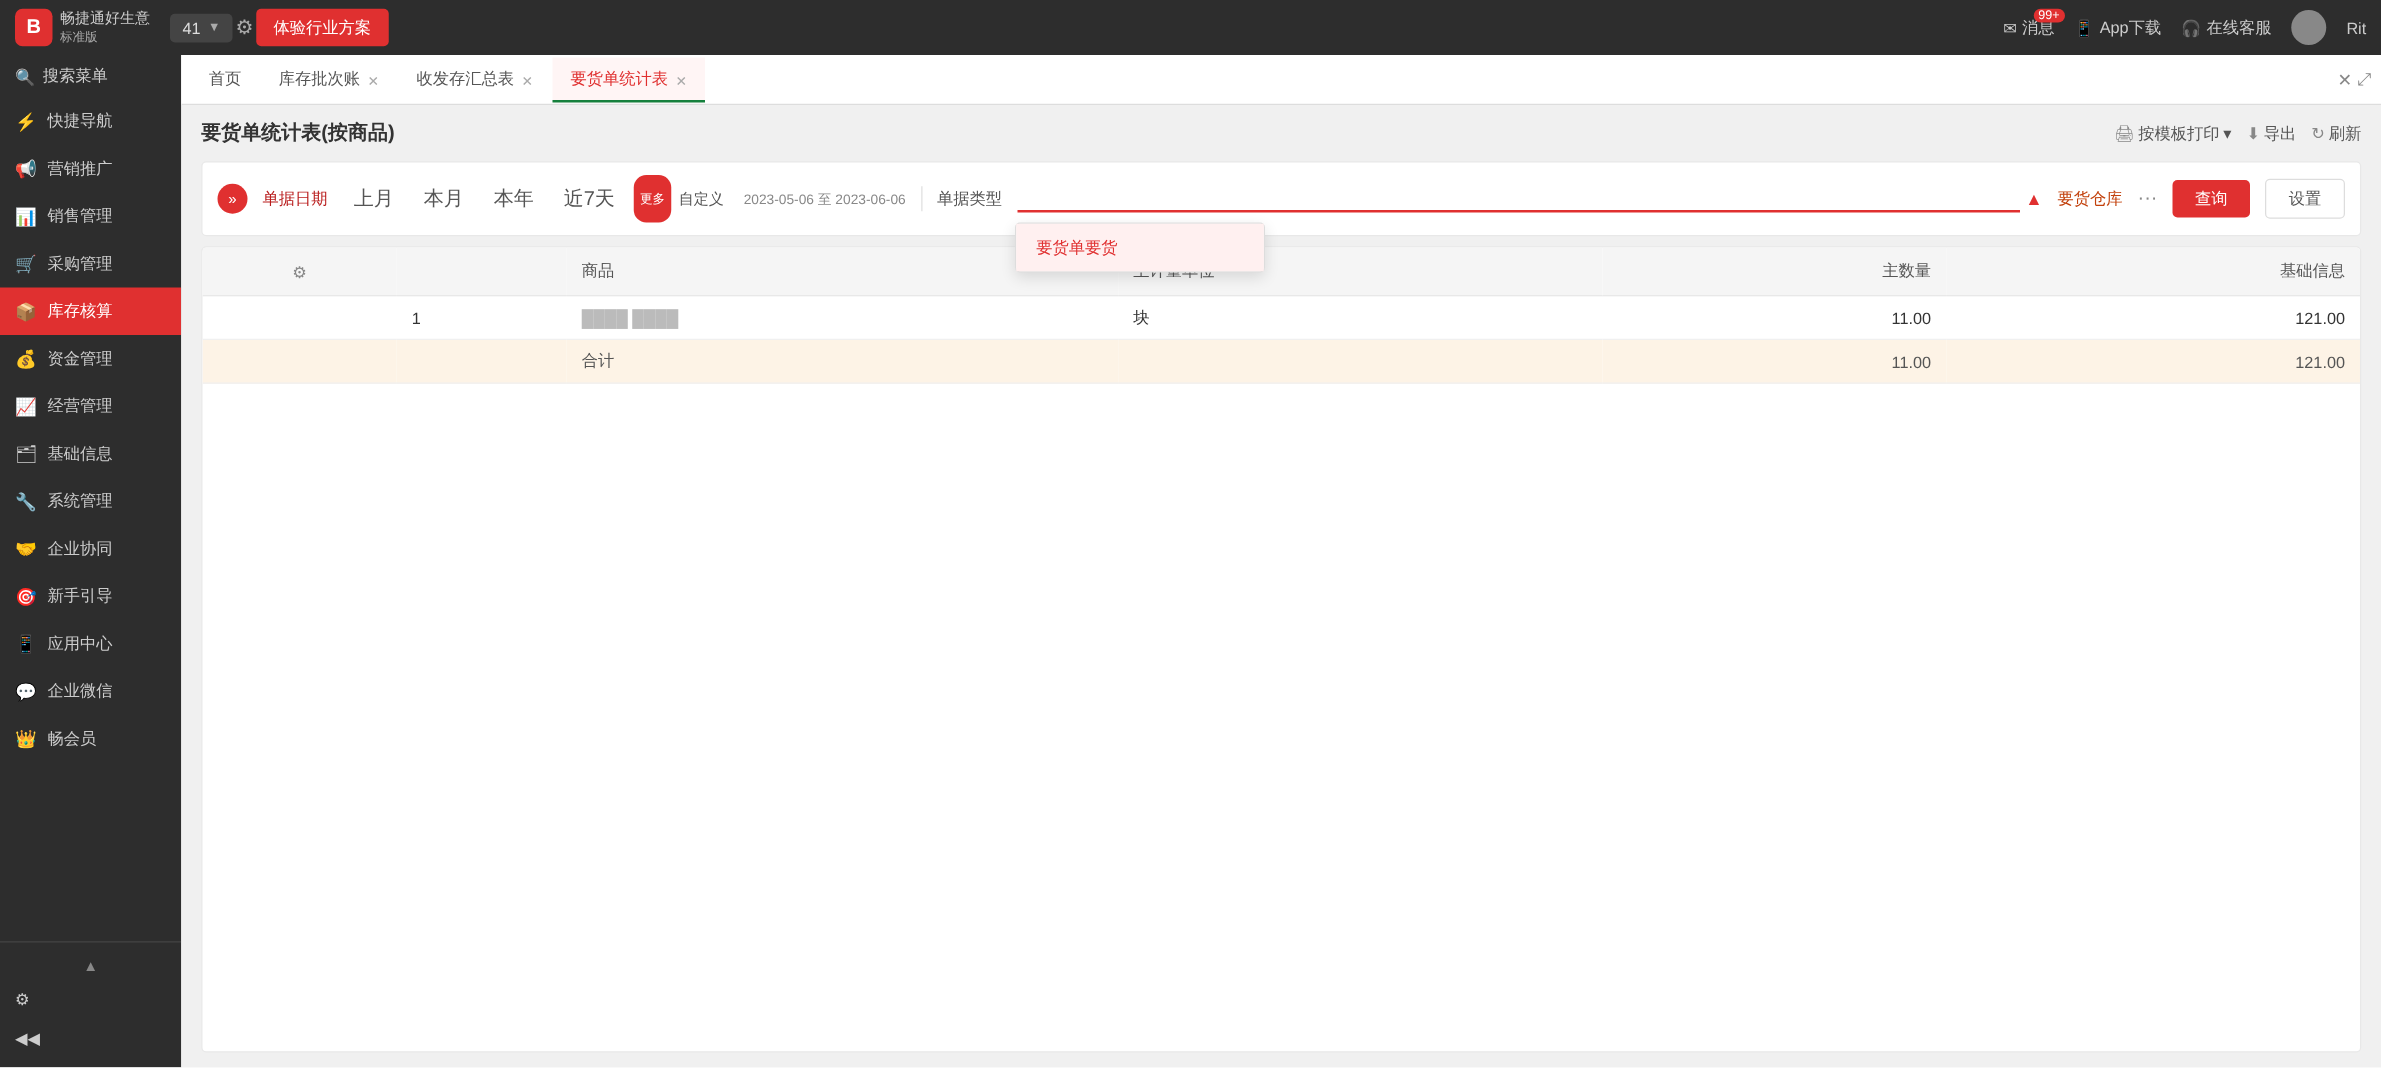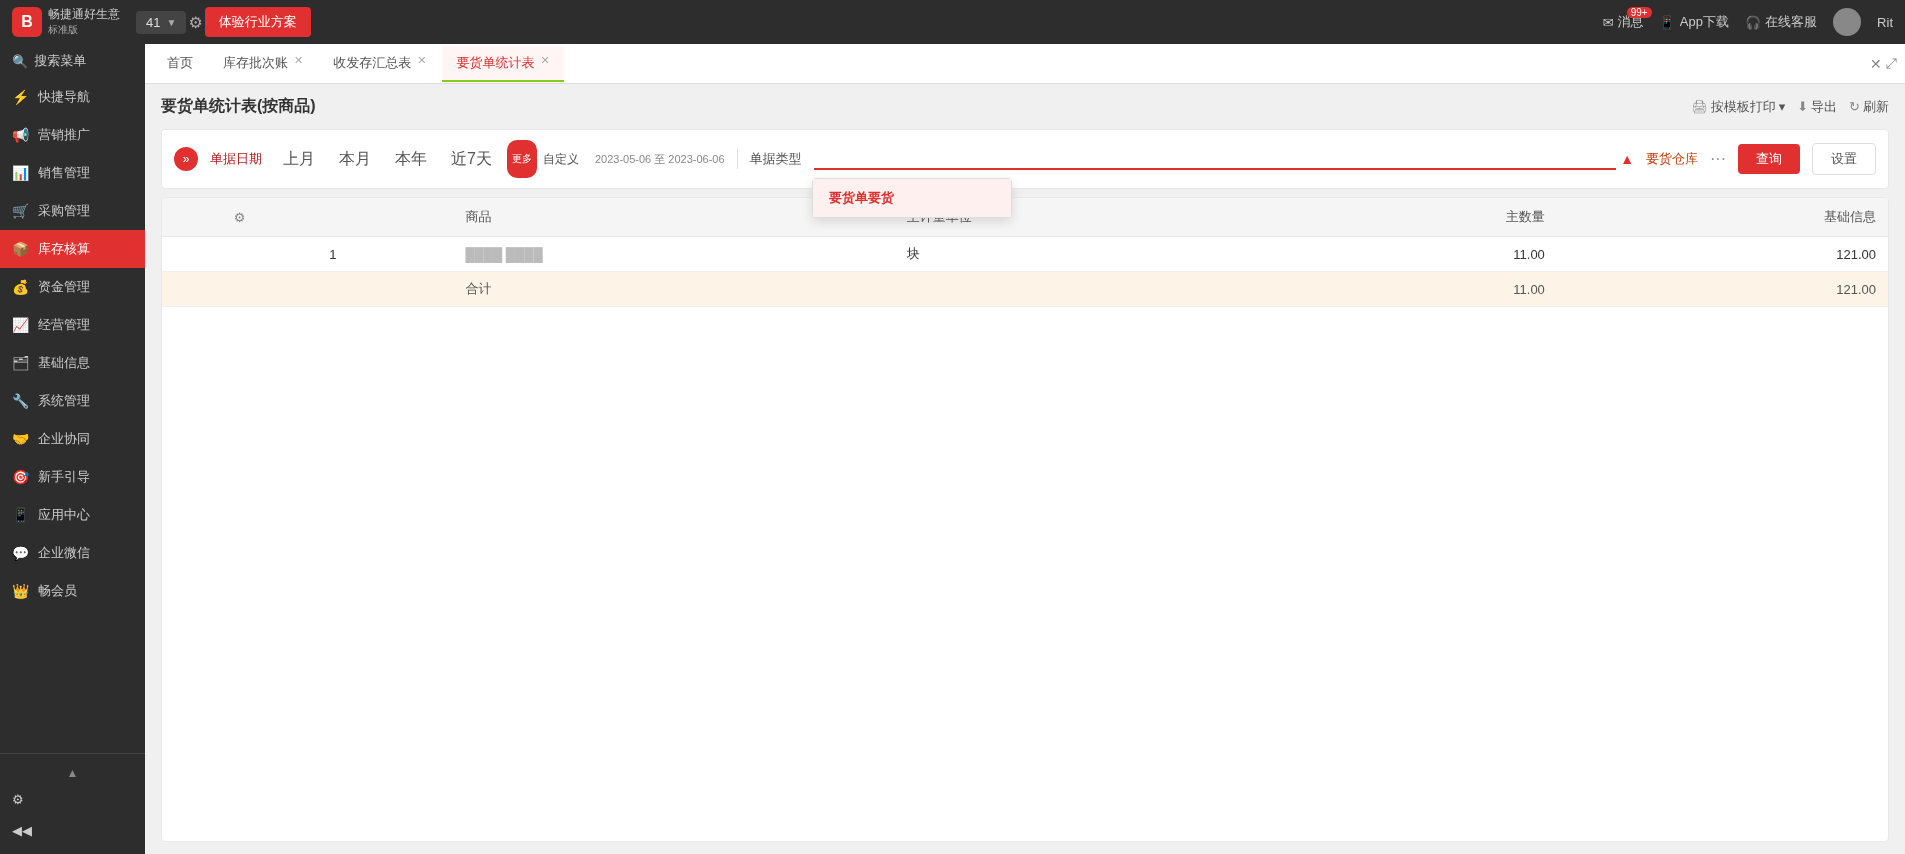--- a/index.html
+++ b/index.html
@@ -82,25 +82,25 @@
     
     .content-area { flex: 1; display: flex; flex-direction: column; overflow: hidden; background: #f0f0f0; }
 
     
     .tab-bar {
       background: #fff; display: flex; align-items: center; padding: 0 8px;
       border-bottom: 1px solid #ddd; flex-shrink: 0; height: 40px;
       gap: 2px;
     }
     .tab-item {
-      display: flex; align-items: flex-start; gap: 4px;
+      display: flex; align-items: flex-end; gap: 4px;
       padding: 8px 14px; font-size: 13px; cursor: pointer;
       border-bottom: 2px solid transparent; color: #555; white-space: nowrap;
     }
-    .tab-item.active { border-bottom: 2px solid #84cc16; color: #e03030; font-weight: 500; background: #fff5f5; }
+    .tab-item.active { border-bottom: 2px solid #15803d; color: #e03030; font-weight: 500; background: #fff5f5; }
     .tab-item .close-tab { font-size: 11px; color: #aaa; cursor: pointer; margin-left: 2px; }
     .tab-bar-end { margin-left: auto; display: flex; align-items: center; gap: 4px; }
     .tab-bar-end span { cursor: pointer; color: #888; font-size: 14px; }
 
     
     .page-content { flex: 1; padding: 12px 16px; overflow: auto; display: flex; flex-direction: column; gap: 8px; }
 
     
     .page-header {
       display: flex; align-items: center; justify-content: space-between;
@@ -157,21 +157,21 @@
 
     
     .dropdown-overlay {
       position: absolute; top: 48px; left: 650px; z-index: 100;
       background: #fff; border: 1px solid #ddd; border-radius: 4px;
       box-shadow: 0 4px 12px rgba(0,0,0,0.12); min-width: 200px;
     }
     .dropdown-item {
       padding: 10px 16px; cursor: pointer; font-size: 13px; color: #333;
     }
-    .dropdown-item.selected { background: #fff0f0; color: #e03030; font-weight: bold; }
+    .dropdown-item.selected { background: #fff0f0; color: #e03030; }
 
     
     .table-wrap { background: #fff; border-radius: 4px; border: 1px solid #e8e8e8; flex: 1; overflow: auto; }
     table { width: 100%; border-collapse: collapse; }
     thead tr { background: #f5f5f5; }
     th {
       padding: 10px 12px; text-align: left; font-size: 13px; font-weight: 500;
       color: #555; border-bottom: 1px solid #e8e8e8; white-space: nowrap;
     }
     th.center, td.center { text-align: center; }

